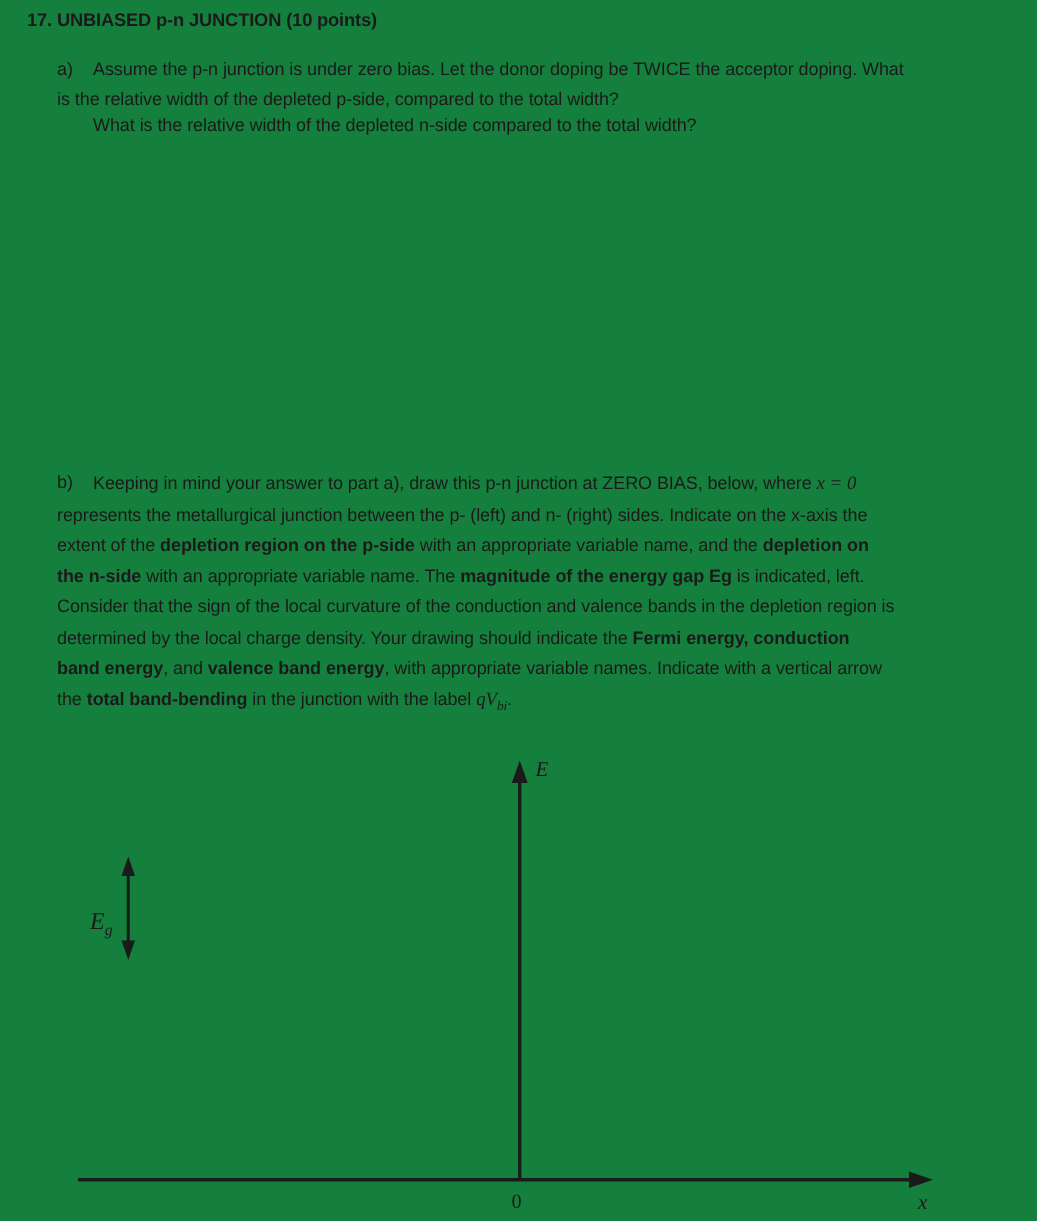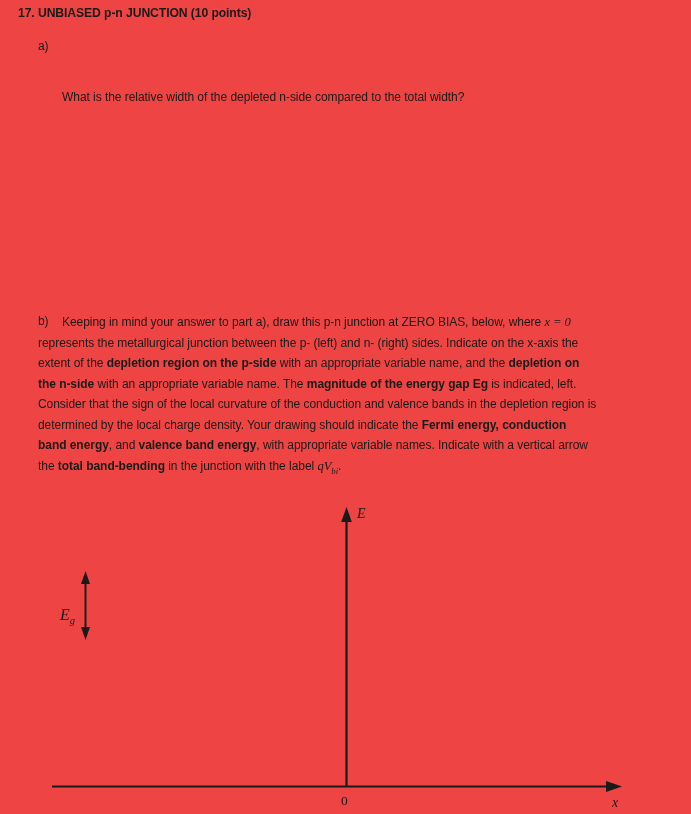--- a/index.html
+++ b/index.html
@@ -12,21 +12,21 @@
     height: 814px;
     position: relative;
     font-family: "Liberation Sans", sans-serif;
     color: #1a1a1a;
     overflow: hidden;
   }
 
   .page {
     position: absolute;
     inset: 0;
-    background: #ef4444;
+    background: #15803d;
   }
 
   
   .title {
     position: absolute;
     left: 18px;
     top: 6px;
     font-size: 12.2px;
     font-weight: bold;
     letter-spacing: -0.1px;
@@ -51,21 +51,21 @@
     position: absolute;
     left: 0;
     top: 0;
     width: 24px;
     text-align: left;
   }
   .item .body {
     margin-left: 24px;
   }
   .item-a { left: 38px; top: 37px; width: 570px; }
-  .item-a2 { left: 38px; top: 88px; width: 570px; }
+  .item-a2 { left: 38px; top: 74px; width: 570px; }
   .item-b { left: 38px; top: 312px; width: 560px; }
 
   .item-b .body { line-height: 20.5px; }
 
   b, .bold { font-weight: bold; }
   .mathit {
     font-family: "Liberation Serif", serif;
     font-style: italic;
     font-size: 12.6px;
   }
@@ -108,20 +108,21 @@
 </head>
 <body>
 
 <div class="page">
 
   <div class="title">17. UNBIASED p-n JUNCTION (10 points)</div>
 
 
   <div class="item item-a">
     <span class="marker">a)</span>
+    <span class="body">Assume the p-n junction is under zero bias.  Let the donor doping be TWICE the acceptor doping.  What is the relative width of the depleted p-side, compared to the total width?</span>
   </div>
 
   <div class="item item-a2">
     <span class="marker"></span>
     <span class="body">What is the relative width of the depleted n-side compared to the total width?</span>
   </div>
 
   <div class="item item-b">
     <span class="marker">b)</span>
     <span class="body" id="item-b-body"><span>Keeping in mind your answer to part a), draw this p-n junction at ZERO BIAS, below, where </span><span class="mathit">x = 0</span><span> represents the metallurgical junction between the p- (left) and n- (right) sides. Indicate on the x-axis the extent of the </span><b>depletion region on the p-side</b><span> with an appropriate variable name, and the </span><b>depletion on the n-side</b><span> with an appropriate variable name.  The </span><b>magnitude of the energy gap Eg</b><span> is indicated, left. Consider that the sign of the local curvature of the conduction and valence bands in the depletion region is determined by the local charge density.  Your drawing should indicate the </span><b>Fermi energy,</b><span> </span><b>conduction band energy</b><span>, and </span><b>valence band energy</b><span>, with appropriate variable names. Indicate with a vertical arrow the </span><b>total band-bending</b><span> in the junction with the label </span><span class="mathit"><span>qV</span><sub>bi</sub></span><span>.</span></span>

